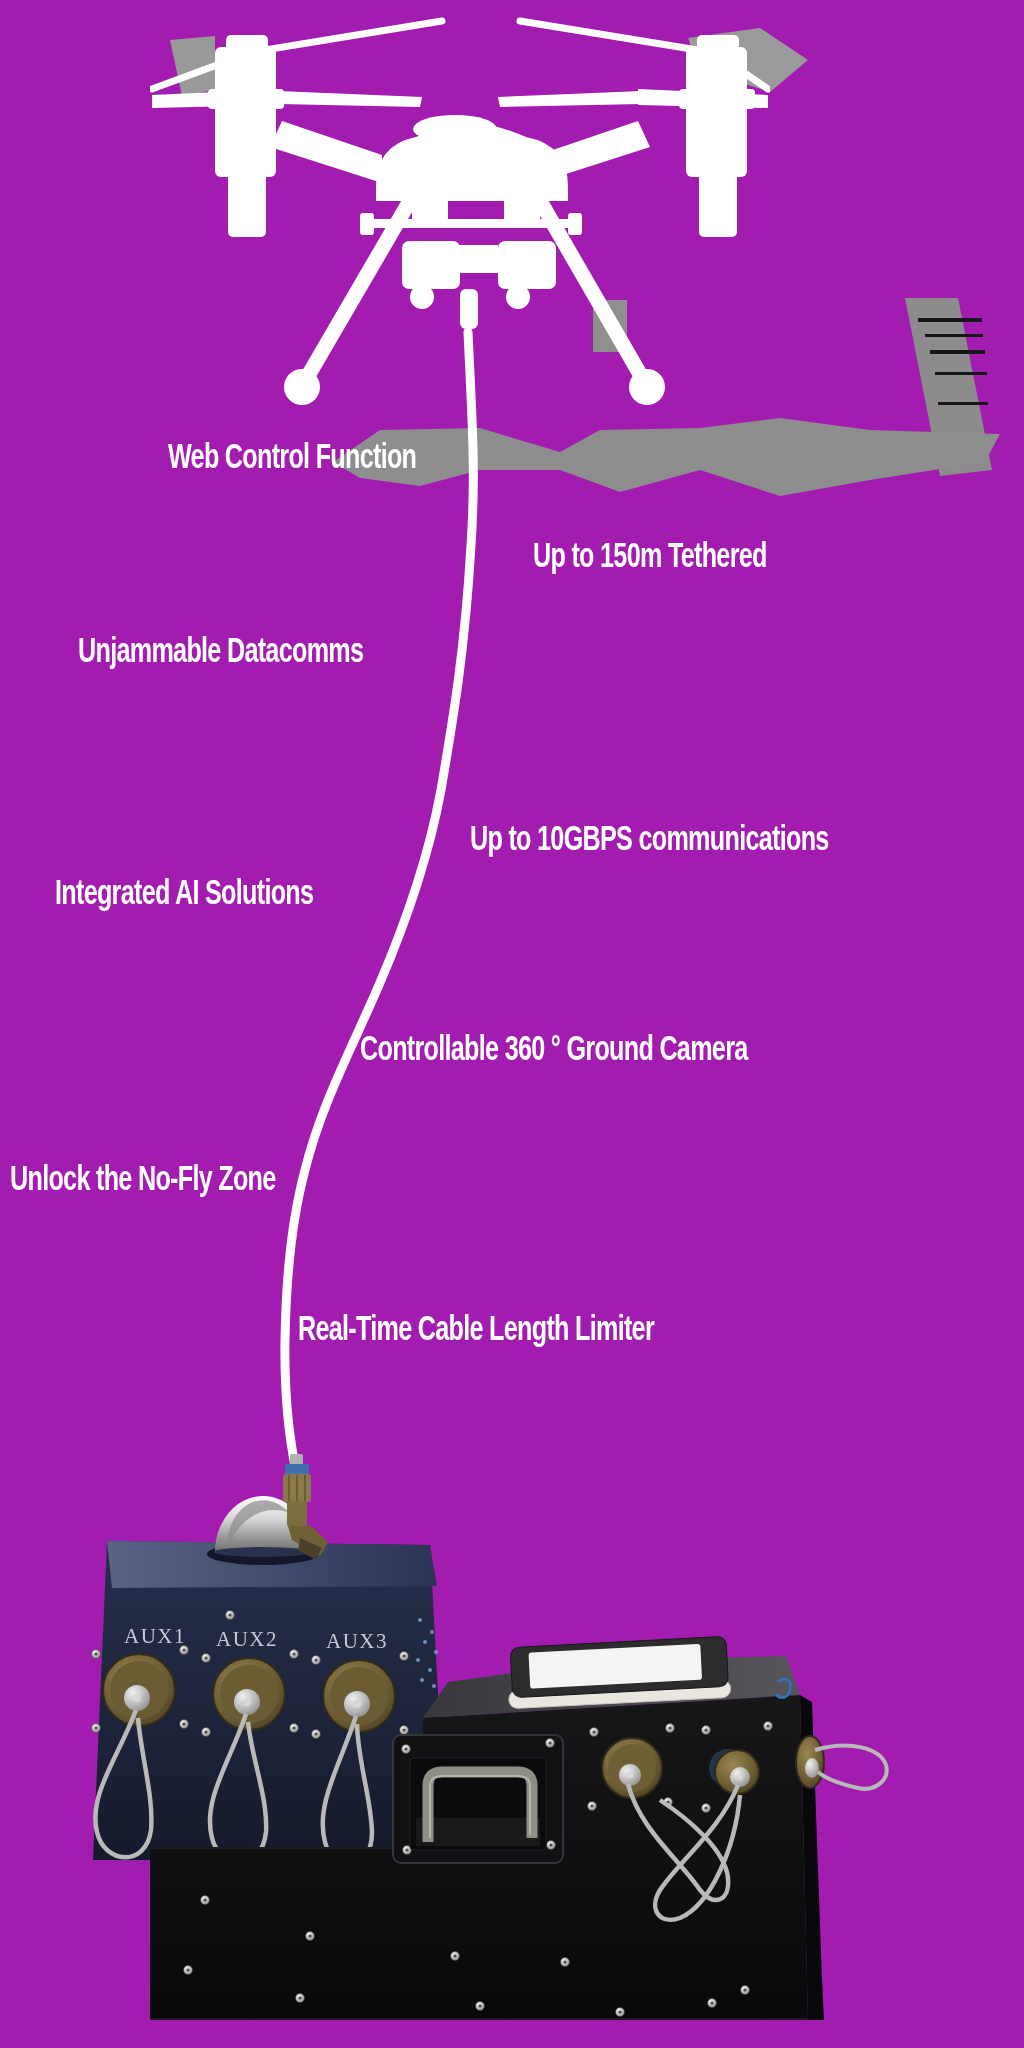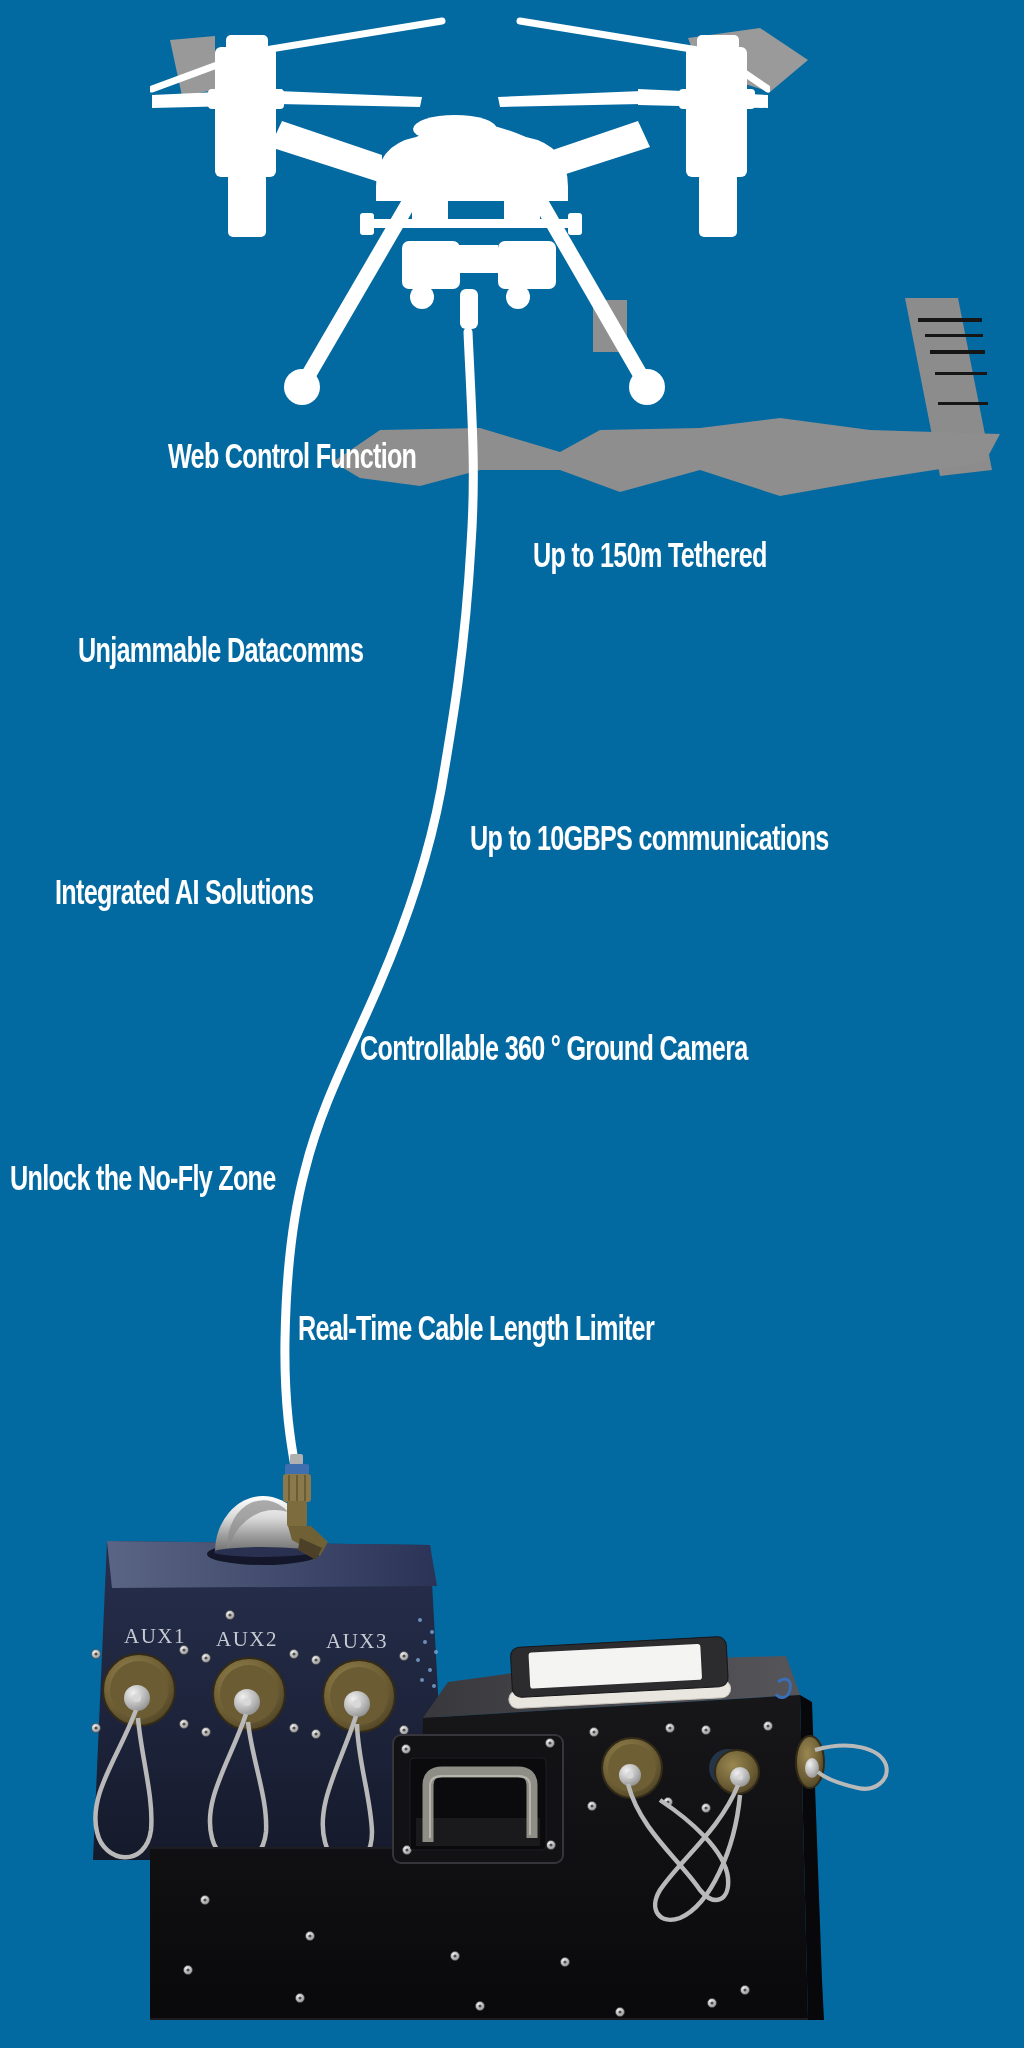--- a/index.html
+++ b/index.html
@@ -1,16 +1,16 @@
 <!DOCTYPE html>
 <html><head>
 <meta charset="utf-8">
 <style>
   html,body{margin:0;padding:0;background:#000;}
-  #stage{position:relative;width:1024px;height:2048px;background:#0369a1;overflow:hidden;
+  #stage{position:relative;width:1024px;height:2048px;background:#a21caf;overflow:hidden;
          font-family:"Liberation Sans",sans-serif;}
   .layer{position:absolute;left:0;top:0;}
   .feature-label{
     position:absolute;
     color:#ffffff;
     font-family:"Liberation Sans",sans-serif;
     font-weight:700;
     font-size:35px;
     letter-spacing:-1px;
     white-space:nowrap;

